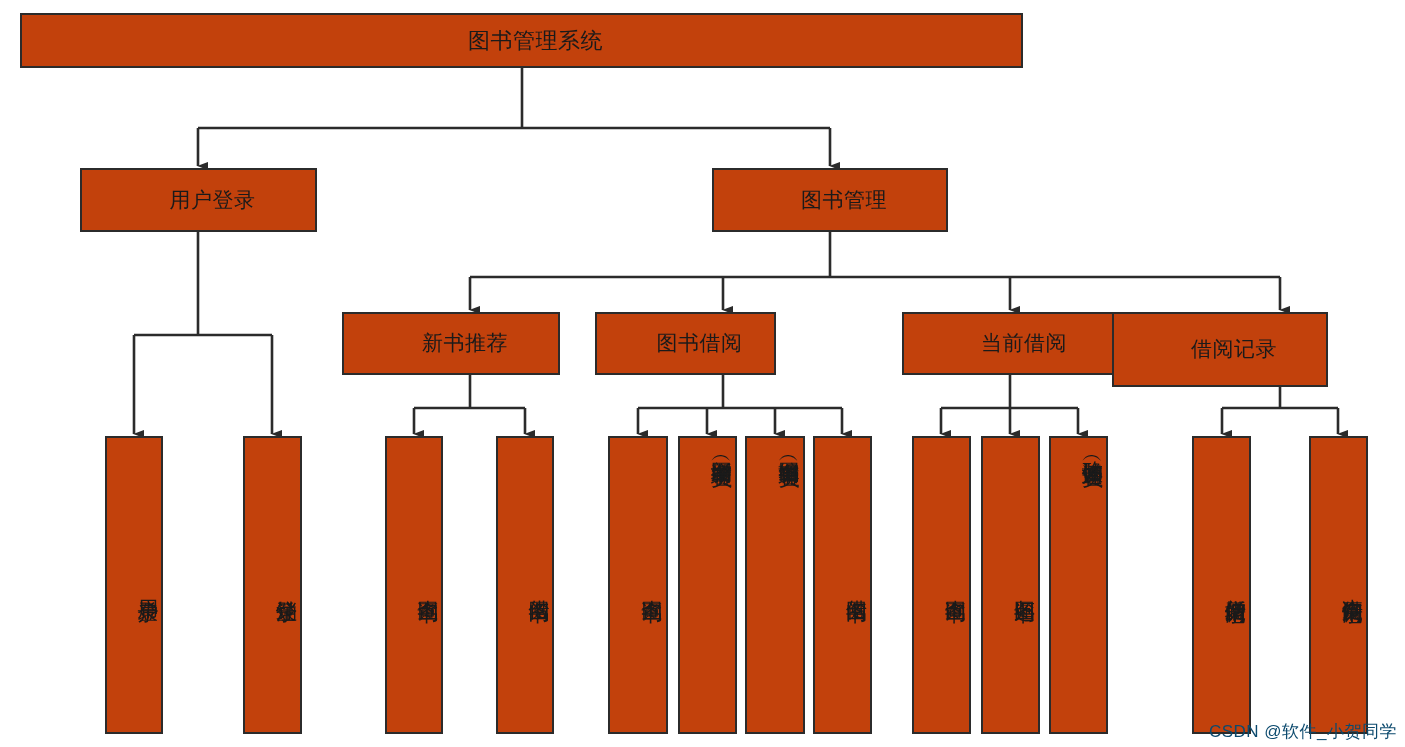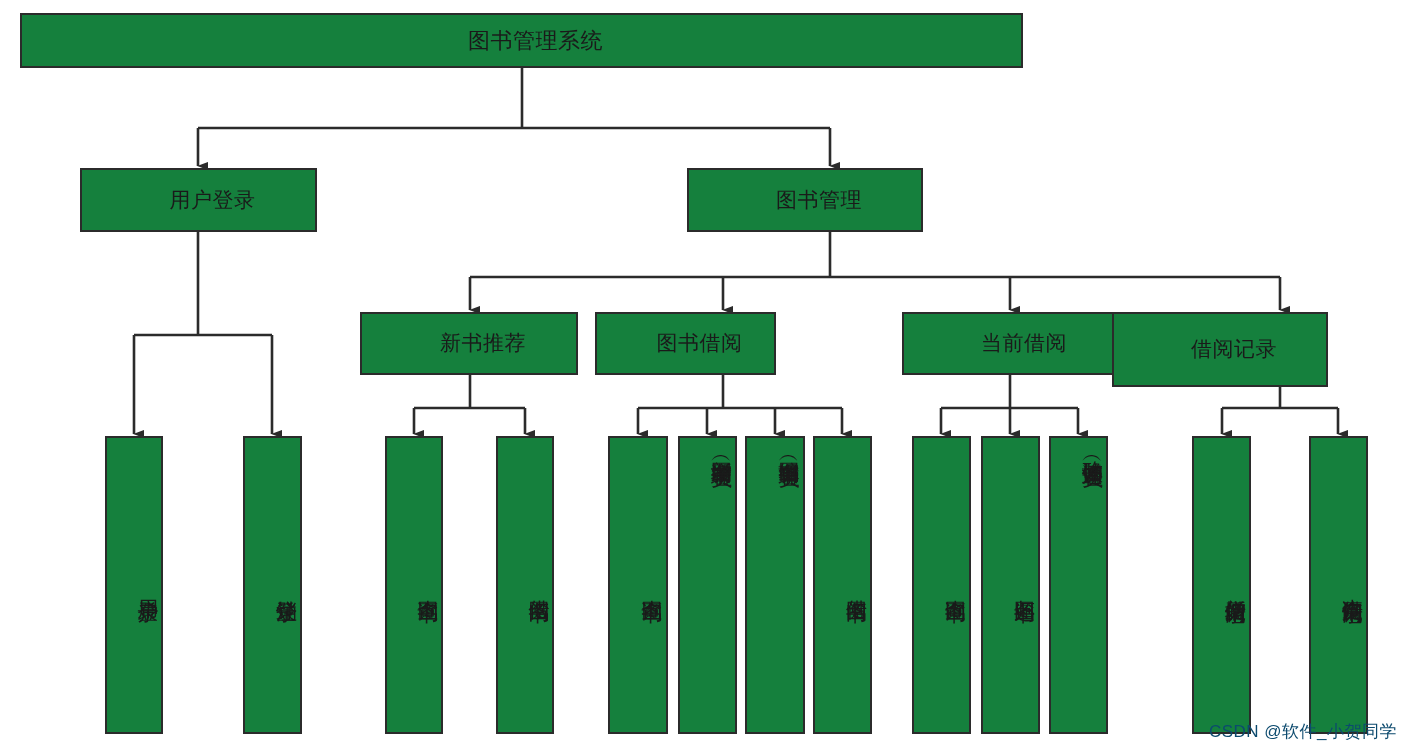--- a/index.html
+++ b/index.html
@@ -22,21 +22,21 @@
     position: absolute;
     left: 0;
     top: 0;
     width: 1405px;
     height: 747px;
     pointer-events: none;
   }
   .node {
     position: absolute;
     box-sizing: border-box;
-    background: #15803d;
+    background: #c2410c;
     border: 2px solid #2b2b2b;
     display: flex;
     align-items: center;
     justify-content: center;
     color: #1a1a1a;
     padding-left: 28px;
   }
   .node .node-label {
     display: block;
     text-align: center;
@@ -148,25 +148,25 @@
   </svg>
 
   <div class="node root horiz" style="left:20px; top:13px; width:1003px; height:55px;">
     <span class="node-label">图书管理系统</span>
   </div>
 
   <div class="node horiz" style="left:80px; top:168px; width:237px; height:64px;">
     <span class="node-label">用户登录</span>
   </div>
 
-  <div class="node horiz" style="left:687px; top:168px; width:236px; height:64px;">
+  <div class="node horiz" style="left:712px; top:168px; width:236px; height:64px;">
     <span class="node-label">图书管理</span>
   </div>
 
-  <div class="node horiz" style="left:360px; top:312px; width:218px; height:63px;">
+  <div class="node horiz" style="left:342px; top:312px; width:218px; height:63px;">
     <span class="node-label">新书推荐</span>
   </div>
 
   <div class="node horiz" style="left:595px; top:312px; width:181px; height:63px;">
     <span class="node-label">图书借阅</span>
   </div>
 
   <div class="node horiz" style="left:902px; top:312px; width:216px; height:63px;">
     <span class="node-label">当前借阅</span>
   </div>

